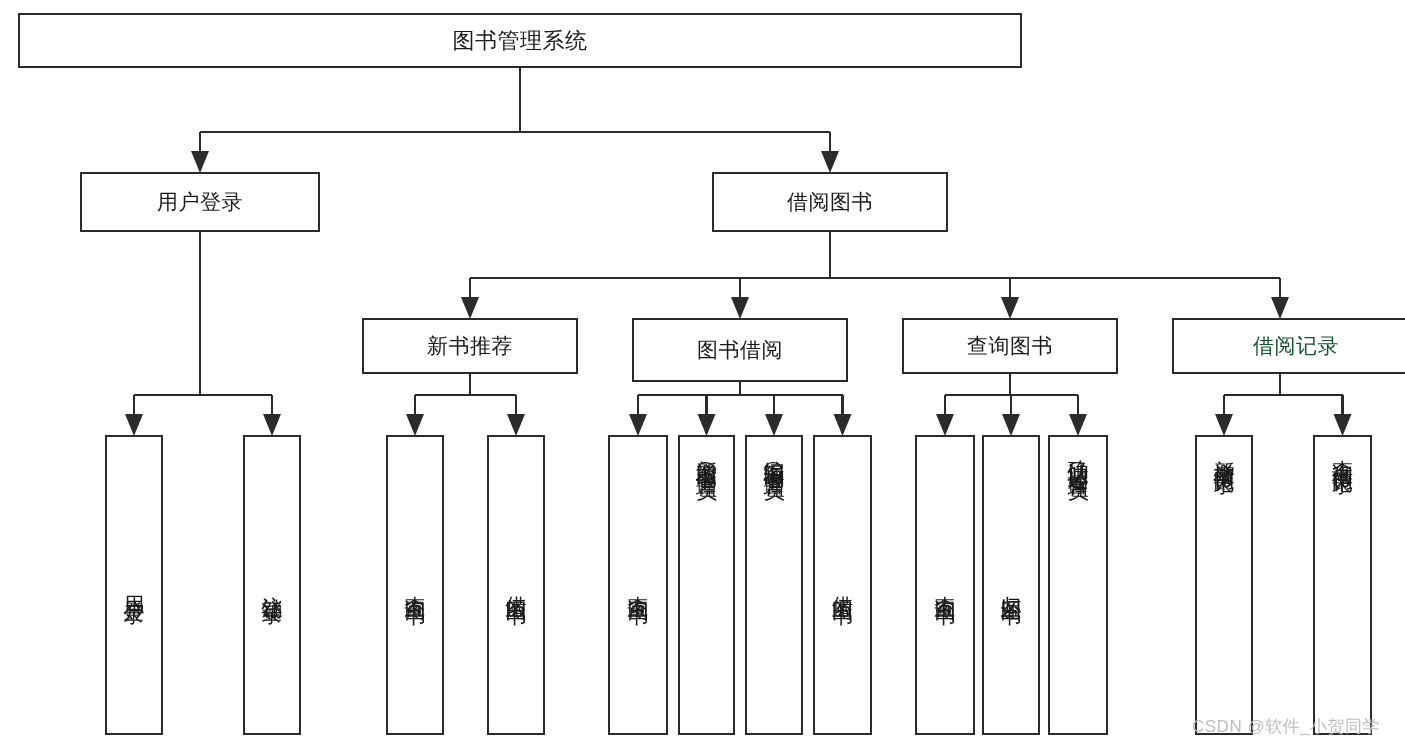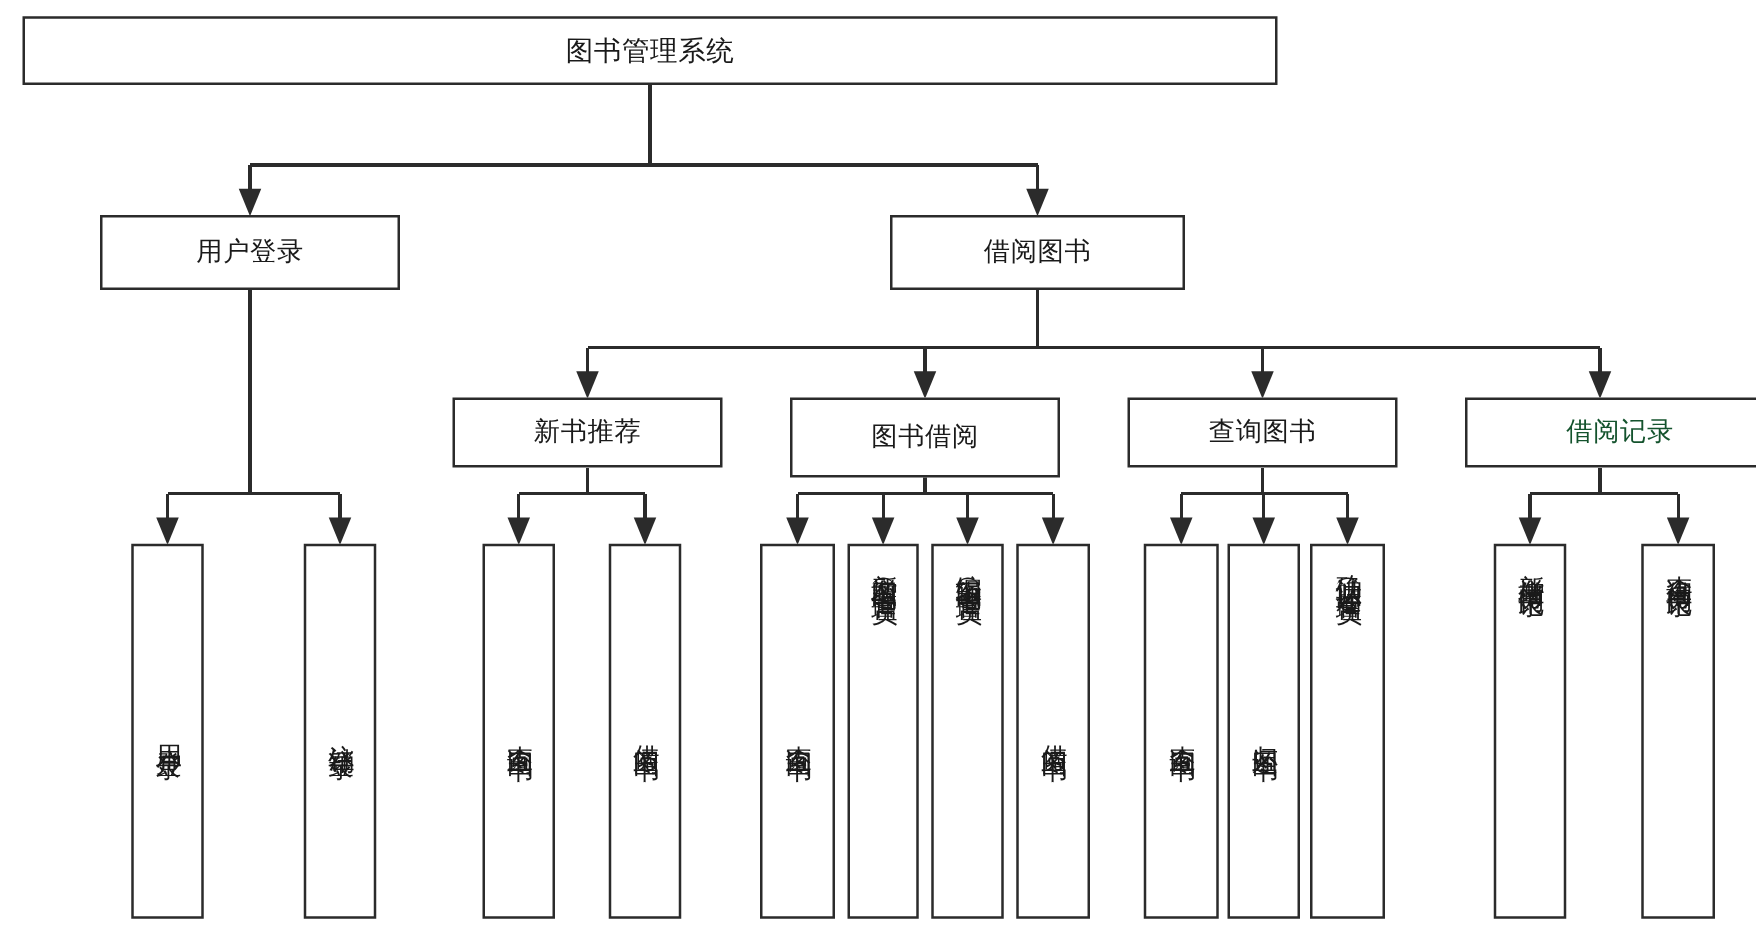--- a/index.html
+++ b/index.html
@@ -188,13 +188,14 @@
       <div class="node v" style="left: 1048px; top: 435px; width: 60px; height: 300px; border-color: rgb(43, 43, 43); background: rgb(255, 255, 255); color: rgb(26, 26, 26);">
         <span class="lbl">确认归还（管理员）</span>
       </div>
       <div class="node v" style="left: 1195px; top: 435px; width: 58px; height: 300px; border-color: rgb(43, 43, 43); background: rgb(255, 255, 255); color: rgb(26, 26, 26);">
         <span class="lbl">新增借阅记录</span>
       </div>
       <div class="node v" style="left: 1313px; top: 435px; width: 59px; height: 300px; border-color: rgb(43, 43, 43); background: rgb(255, 255, 255); color: rgb(26, 26, 26);">
         <span class="lbl">查询借阅记录</span>
       </div>
     </div>
+  <div class="watermark" style="left: 1192px; top: 715px; color: rgb(189, 189, 189);">CSDN @软件_小贺同学</div>
 </div>
 
 </body></html>

